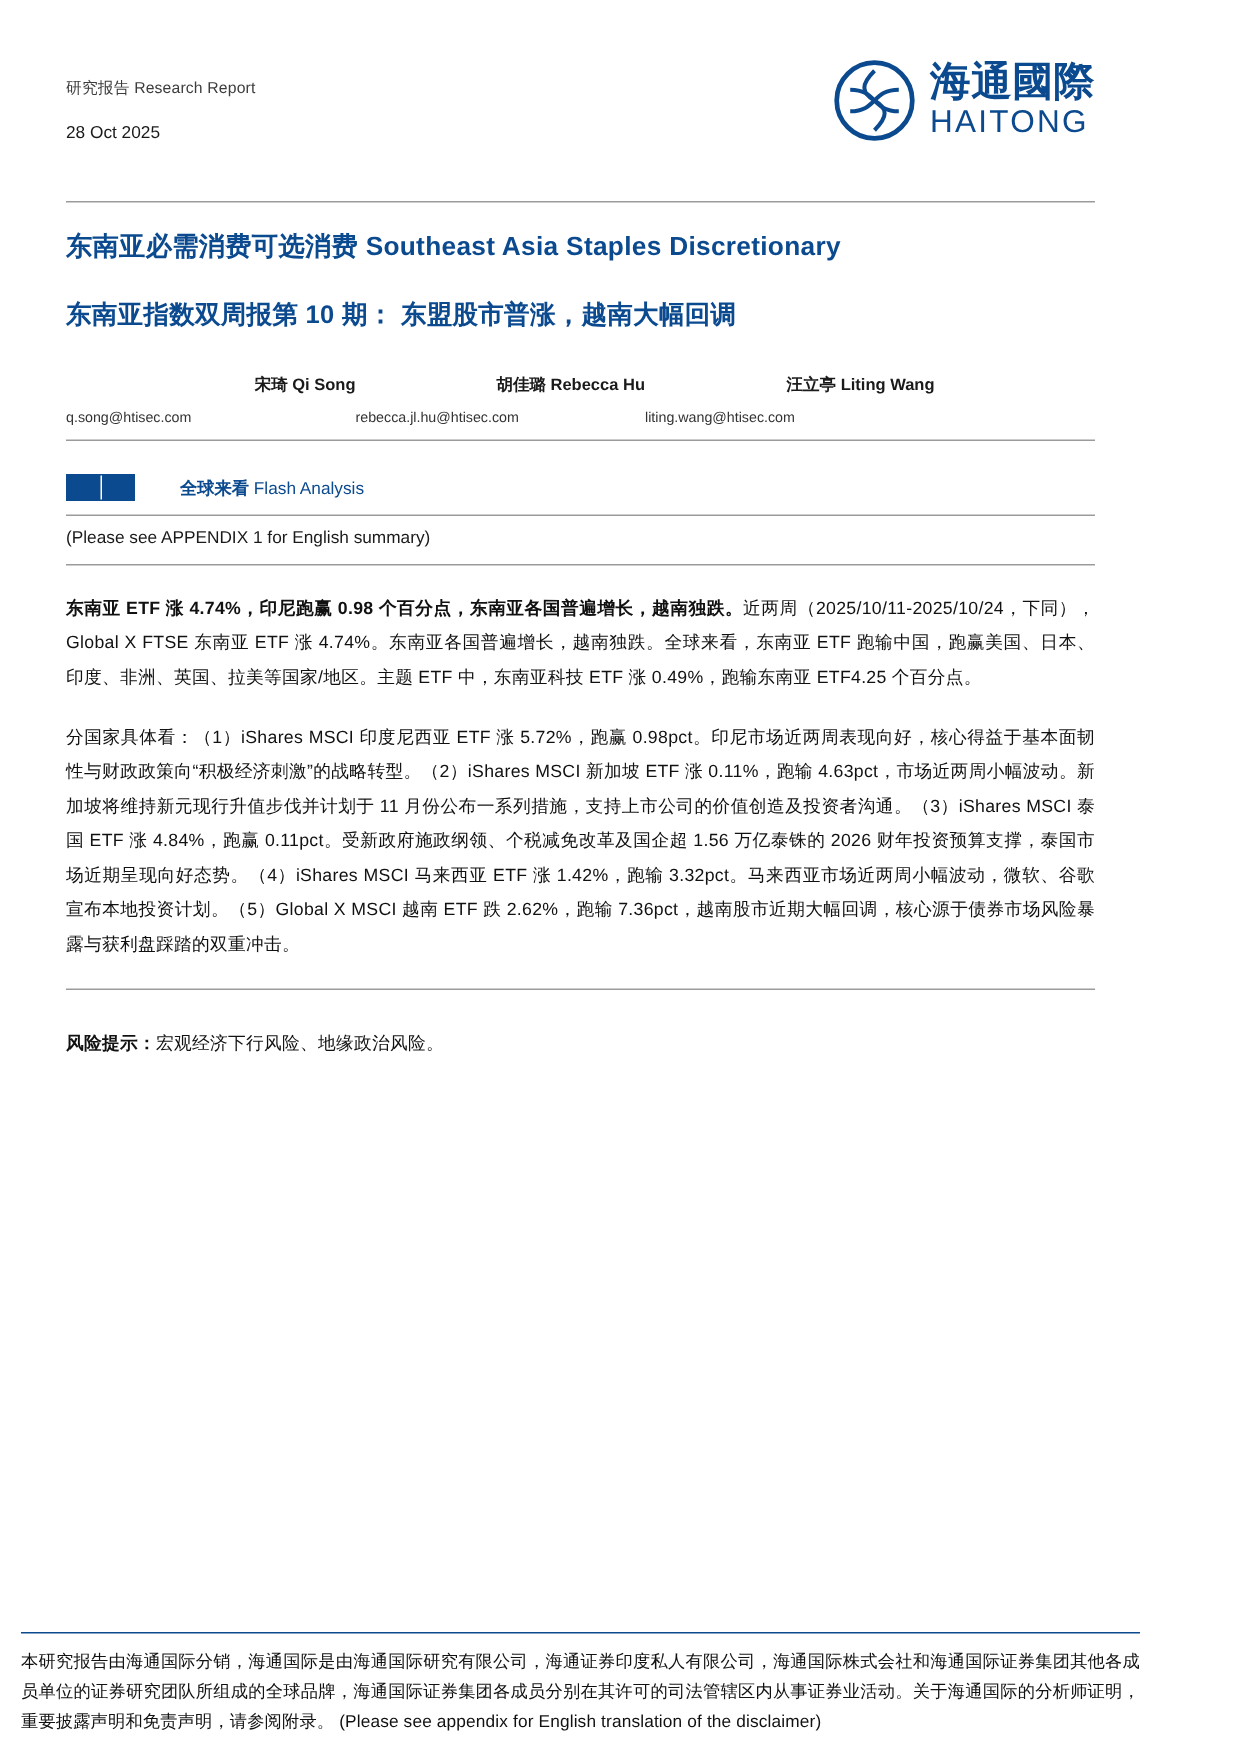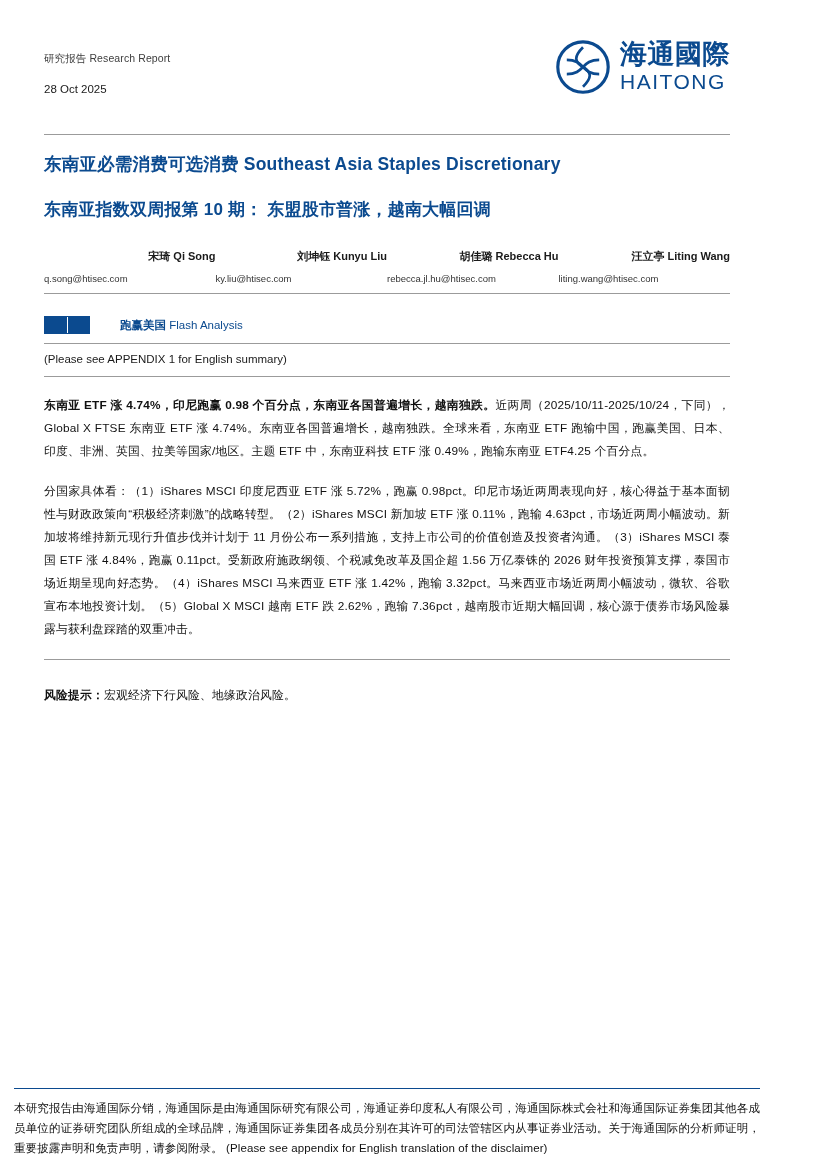--- a/index.html
+++ b/index.html
@@ -249,47 +249,40 @@
   <div class="authors">
     <div class="author">
       <div class="author-name">
         <span>宋琦</span>
         <span class="en">Qi Song</span>
       </div>
       <div class="author-mail">q.song@htisec.com</div>
     </div>
     <div class="author">
       <div class="author-name">
-        <span>刘坤钰</span>
-        <span class="en">Kunyu Liu</span>
-      </div>
-      <div class="author-mail">ky.liu@htisec.com</div>
-    </div>
-    <div class="author">
-      <div class="author-name">
         <span>胡佳璐</span>
         <span class="en">Rebecca Hu</span>
       </div>
       <div class="author-mail">rebecca.jl.hu@htisec.com</div>
     </div>
     <div class="author">
       <div class="author-name">
         <span>汪立亭</span>
         <span class="en">Liting Wang</span>
       </div>
       <div class="author-mail">liting.wang@htisec.com</div>
     </div>
   </div>
 
   <hr class="hr-mid">
 
   <div class="flash-row">
     <div class="flash-swatch"></div>
     <div class="flash-label">
-      <span>跑赢美国</span>
+      <span>全球来看</span>
       <span class="en">Flash Analysis</span>
     </div>
   </div>
 
   <hr class="hr-mid">
 
   <div class="appendix-note">(Please see APPENDIX 1 for English summary)</div>
 
   <hr class="hr-mid2">
 

